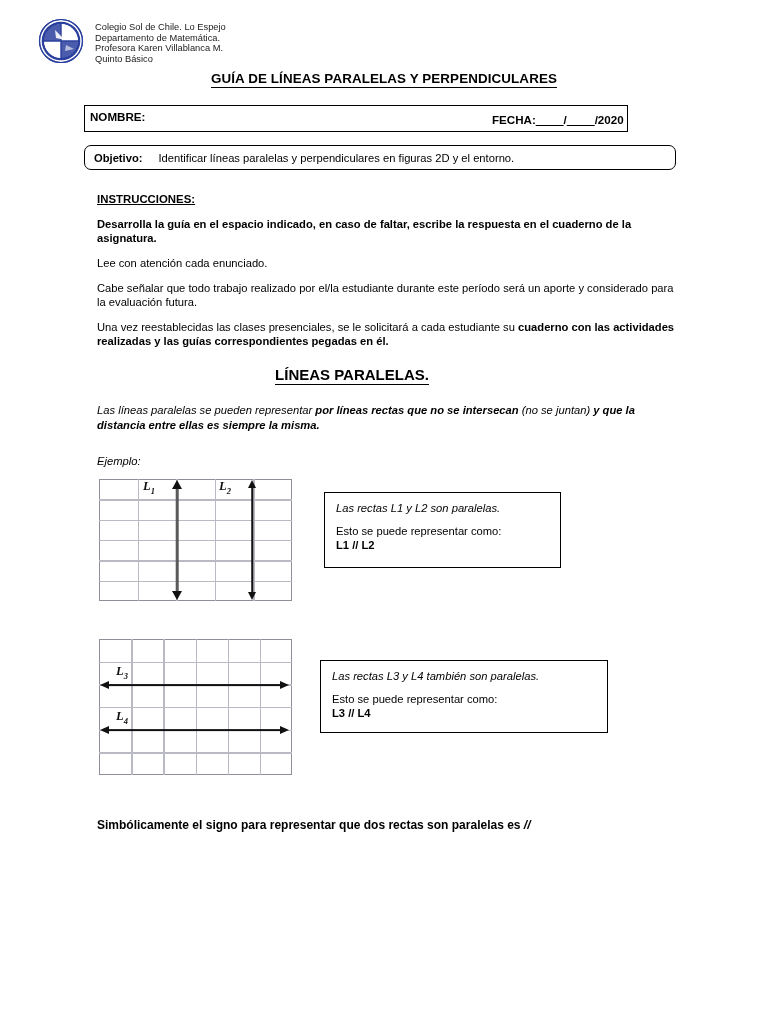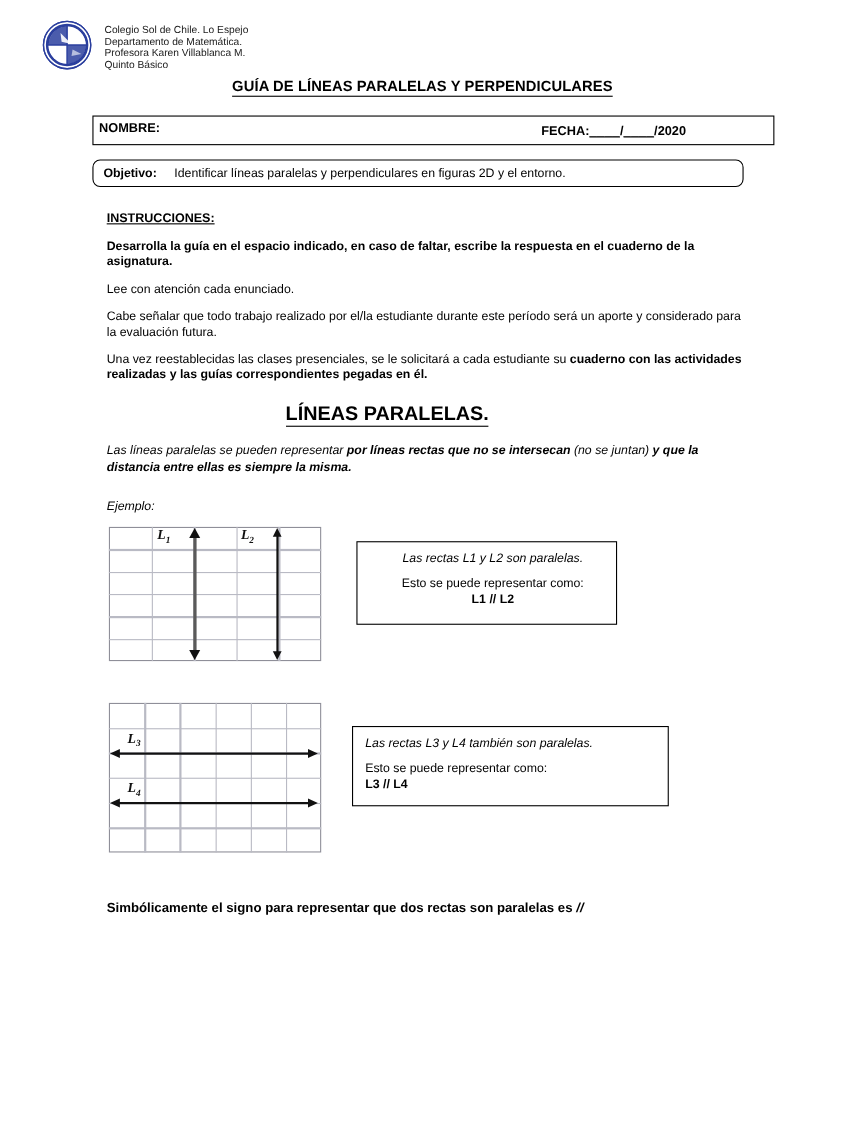--- a/index.html
+++ b/index.html
@@ -53,21 +53,21 @@
   .doc-title span {
     border-bottom: 1.6px solid #000;
     padding-bottom: 1px;
   }
 
   
   .name-box {
     position: absolute;
     left: 84px;
     top: 105px;
-    width: 620px;
+    width: 544px;
     height: 27px;
     border: 1.3px solid #000;
     box-sizing: border-box;
   }
   .name-row {
     position: relative;
     padding: 4px 0 0 5px;
     font-size: 11.6px;
     font-weight: bold;
   }
@@ -116,21 +116,21 @@
   .instr-p { margin-bottom: 11px; }
   .instr-p.bold { font-weight: bold; }
 
   
   .section-heading {
     position: absolute;
     left: 0;
     top: 366px;
     width: 704px;
     text-align: center;
-    font-size: 18px;
+    font-size: 15px;
     font-weight: bold;
   }
   .section-heading span {
     border-bottom: 1.6px solid #000;
     padding-bottom: 1px;
   }
 
   
   .definition {
     position: absolute;
@@ -336,21 +336,21 @@
   <div class="varrow" style="left:146px; top:1px; width:14px; height:120px;">
     <div class="shaft" style="width:1.5px; background:#111;"></div>
     <div class="head up" style="border-left:4.5px solid transparent;border-right:4.5px solid transparent;border-bottom:8.5px solid #111;"></div>
     <div class="head down" style="border-left:4.5px solid transparent;border-right:4.5px solid transparent;border-top:8.5px solid #111;"></div>
   </div>
   <div class="lbl" style="left:120px; top:0px;">
     <span>L</span><sub>2</sub>
   </div>
 </div>
 
-<div class="callout" style="left:324px; top:492px; width:237px; height:76px;text-align:center;">
+<div class="callout" style="left:324px; top:492px; width:237px; height:76px;">
   <div class="line1">Las rectas L1 y L2 son paralelas.</div>
   <div class="line2">Esto se puede representar como:</div>
   <div class="line3"><span>L1 </span><span class="par-sign">//</span><span> L2</span></div>
 </div>
 
 <div class="grid-fig" style="left:99px; top:639px; width:193px; height:136px;">
   <div class="grid-outer"></div>
 
   <div class="gline-v" style="left:32.2px;"></div>
   <div class="gline-v" style="left:64.4px;"></div>

